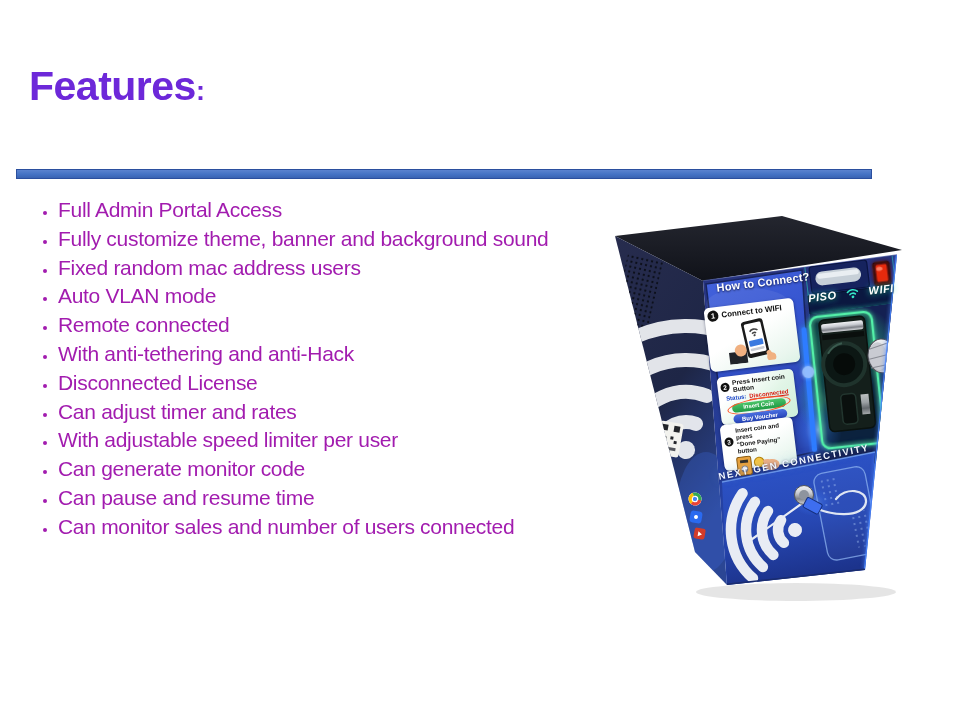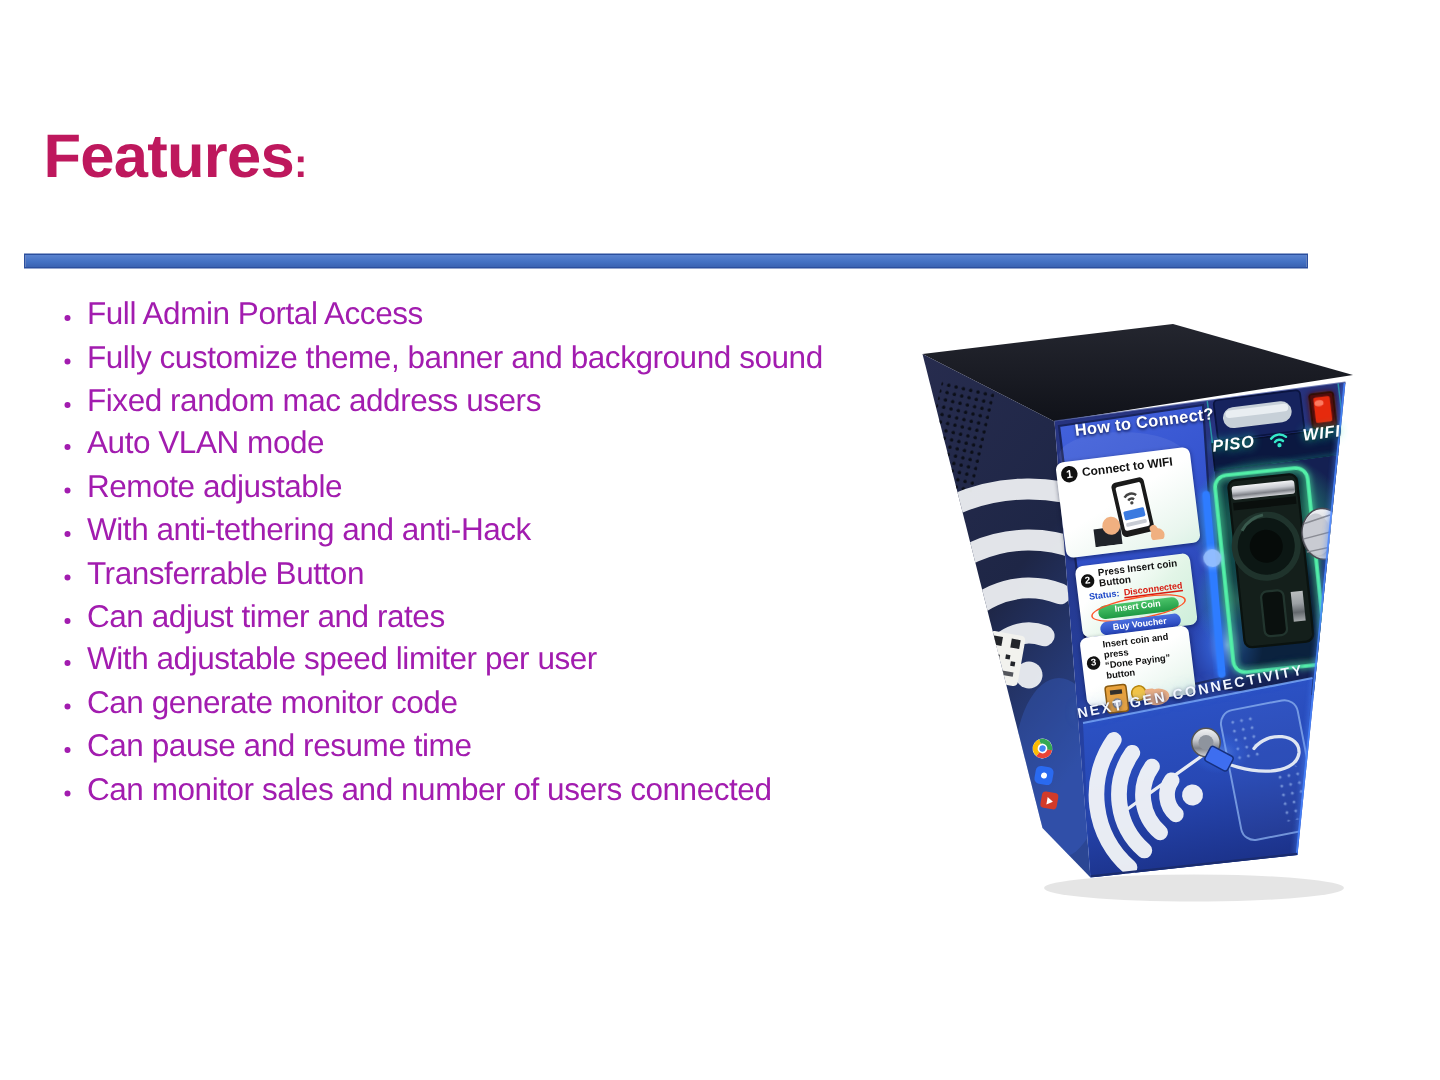--- a/index.html
+++ b/index.html
@@ -2,21 +2,21 @@
 <html><head>
 <meta charset="utf-8">
 <style>
   html,body{margin:0;padding:0;}
   body{
     width:960px;height:720px;position:relative;background:#ffffff;
     font-family:"Liberation Sans",sans-serif;overflow:hidden;
   }
   
   .slide-title{
-    position:absolute;left:29px;top:84px;color:#be185d;font-weight:bold;
+    position:absolute;left:29px;top:66px;color:#6d28d9;font-weight:bold;
     font-size:41px;letter-spacing:-0.5px;line-height:1;
   }
   .slide-title .colon{font-size:27px;font-weight:bold;}
   .accent-bar{
     position:absolute;left:16px;top:169px;width:854px;height:8px;
     background:linear-gradient(180deg,#5b83cf 0%,#4472C4 55%,#3a63b2 100%);
     border:1px solid #2b4f9e;
   }
   ul.features{
     position:absolute;left:22px;top:196px;width:585px;margin:0;
@@ -89,23 +89,23 @@
   <span>Features</span><span class="colon">:</span>
 </div>
 
 <div class="accent-bar"></div>
 
 <ul class="features">
   <li>Full Admin Portal Access</li>
   <li>Fully customize theme, banner and background sound</li>
   <li>Fixed random mac address users</li>
   <li>Auto VLAN mode</li>
-  <li>Remote adjustable</li>
+  <li>Remote connected</li>
   <li>With anti-tethering and anti-Hack</li>
-  <li>Transferrable Button</li>
+  <li>Disconnected License</li>
   <li>Can adjust timer and rates</li>
   <li>With adjustable speed limiter per user</li>
   <li>Can generate monitor code</li>
   <li>Can pause and resume time</li>
   <li>Can monitor sales and number of users connected</li>
 </ul>
 
 <div class="machine">
 
   <svg class="scene" width="312" height="398" viewBox="0 0 312 398">

